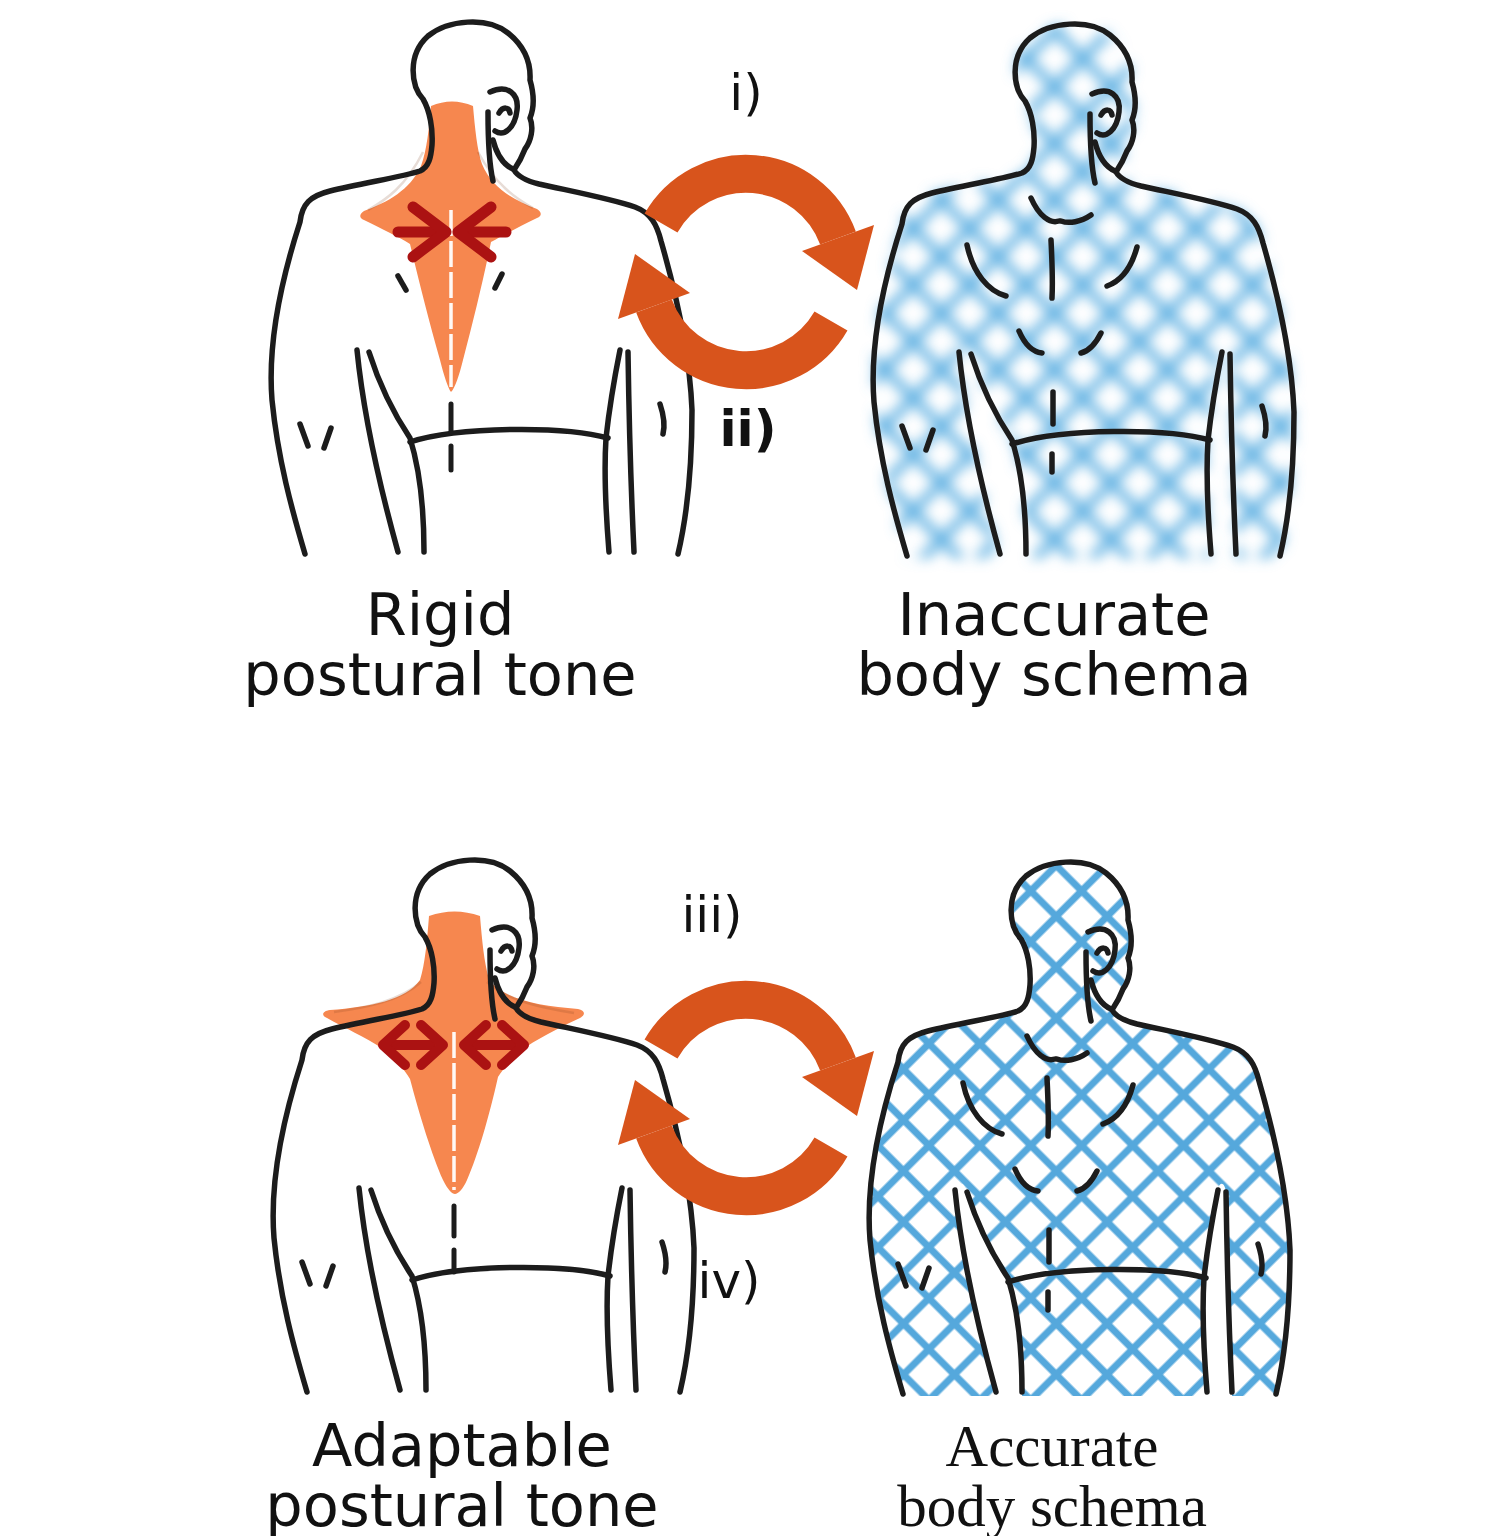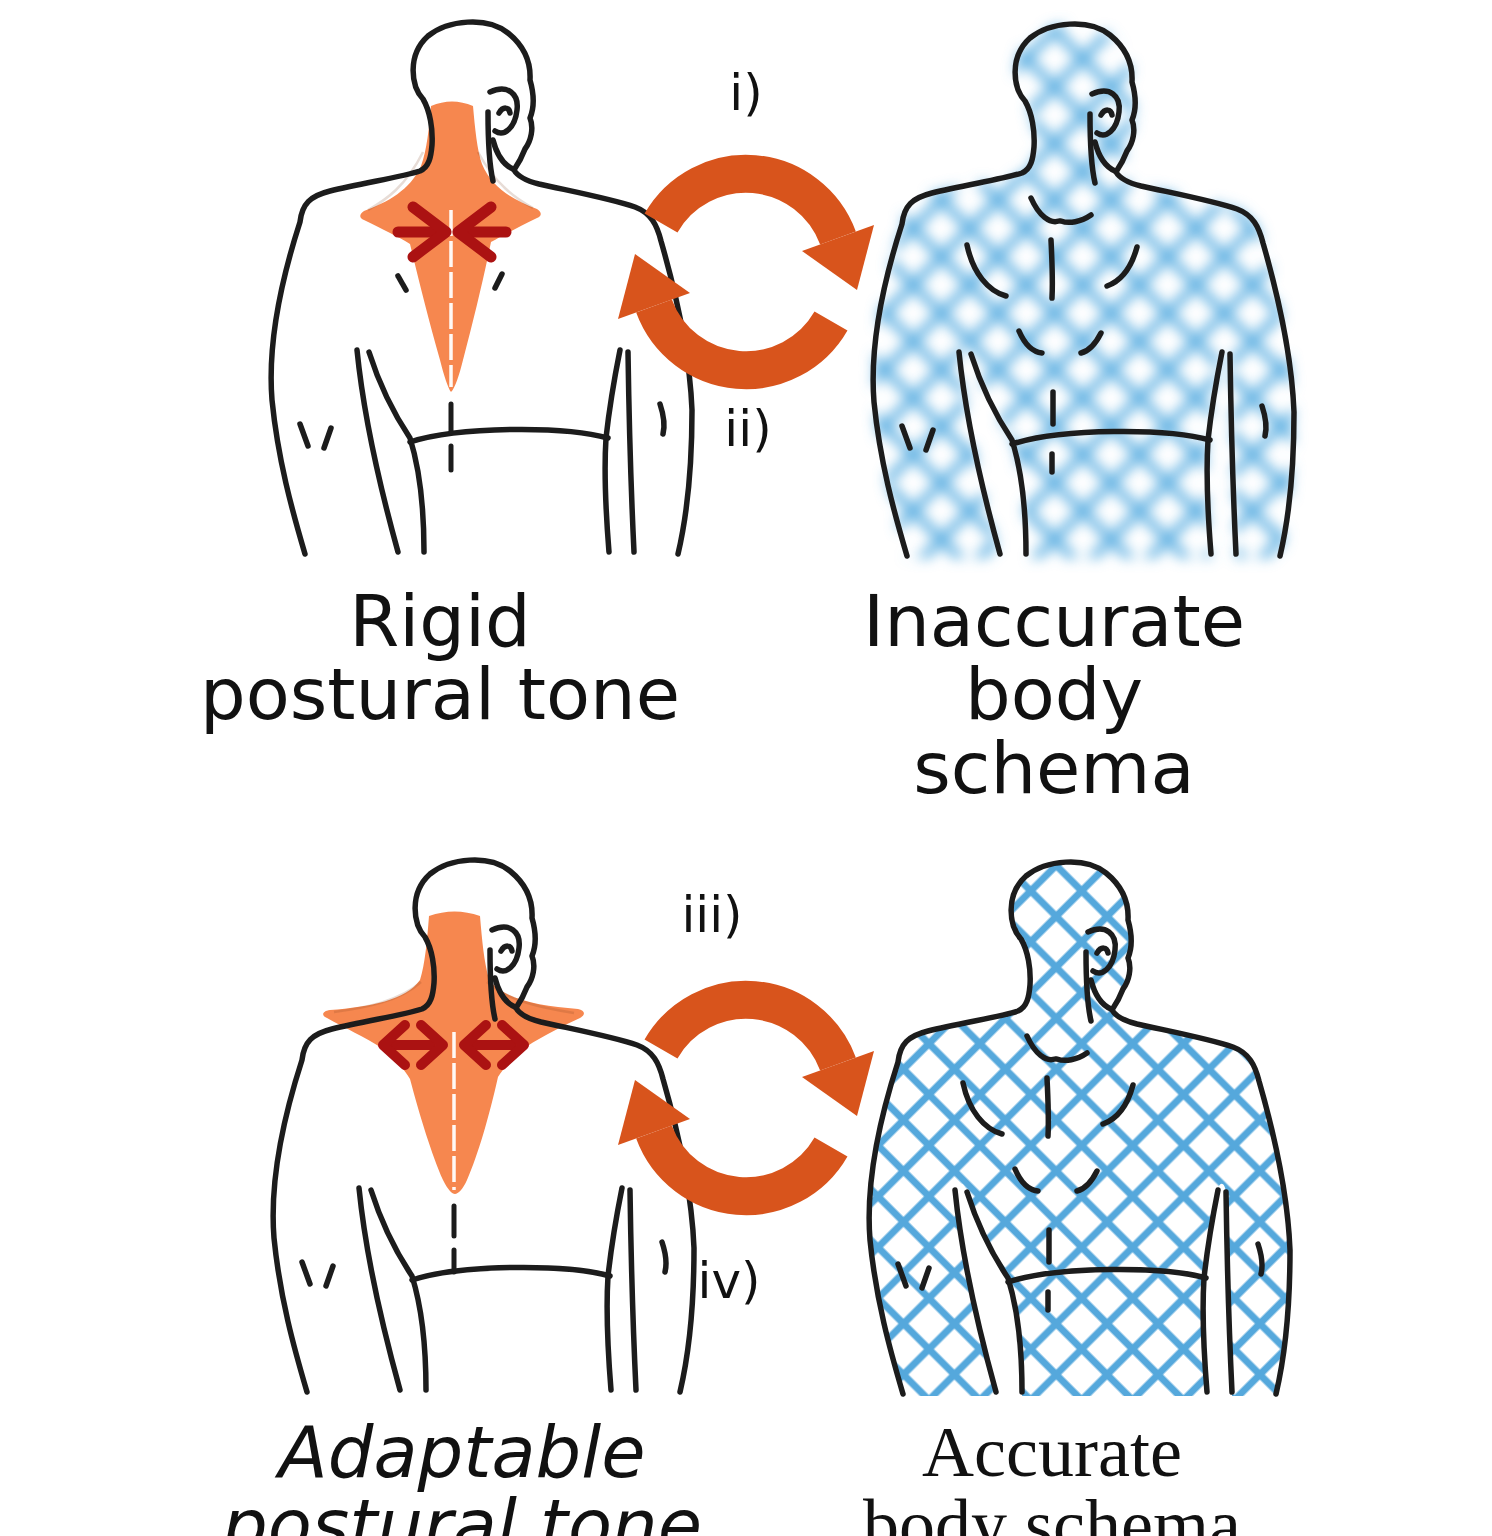--- a/index.html
+++ b/index.html
@@ -24,30 +24,30 @@
   .cyc-arc{fill:none;stroke:var(--cycle-arrow);stroke-width:38;}
   .cyc-head{fill:var(--cycle-arrow);stroke:none;}
   .hatchline-crisp{stroke:var(--hatch-blue);fill:none;}
   .hatchline-soft{stroke:var(--hatch-blue-soft);fill:none;}
   .lbl{
     position:absolute;transform:translateX(-50%);
     font-size:50px;color:var(--text);white-space:nowrap;
   }
   .caption{
     position:absolute;transform:translateX(-50%);
-    font-size:72px;line-height:1.02;text-align:center;
+    font-size:59px;line-height:1.02;text-align:center;
     color:var(--text);white-space:pre-line;
   }
   #lbl-i{left:746px;top:64px;}
-  #lbl-ii{left:748px;top:400px;}
+  #lbl-ii{left:748px;top:400px;font-weight:bold;}
   #lbl-iii{left:712px;top:886px;}
   #lbl-iv{left:729px;top:1252px;}
   #cap-rigid{left:440px;top:585px;}
   #cap-inaccurate{left:1054px;top:585px;text-align:center;}
-  #cap-adaptable{left:462px;top:1416px;font-style:italic;}
+  #cap-adaptable{left:462px;top:1416px;}
   #cap-accurate{left:1052px;top:1416px;font-family:Liberation Serif, serif;}
 </style>
 </head>
 <body>
 
 <div id="stage">
 
   <svg id="art" width="1492" height="1536" viewBox="0 0 1492 1536" xmlns="http://www.w3.org/2000/svg">
     <defs>
 

